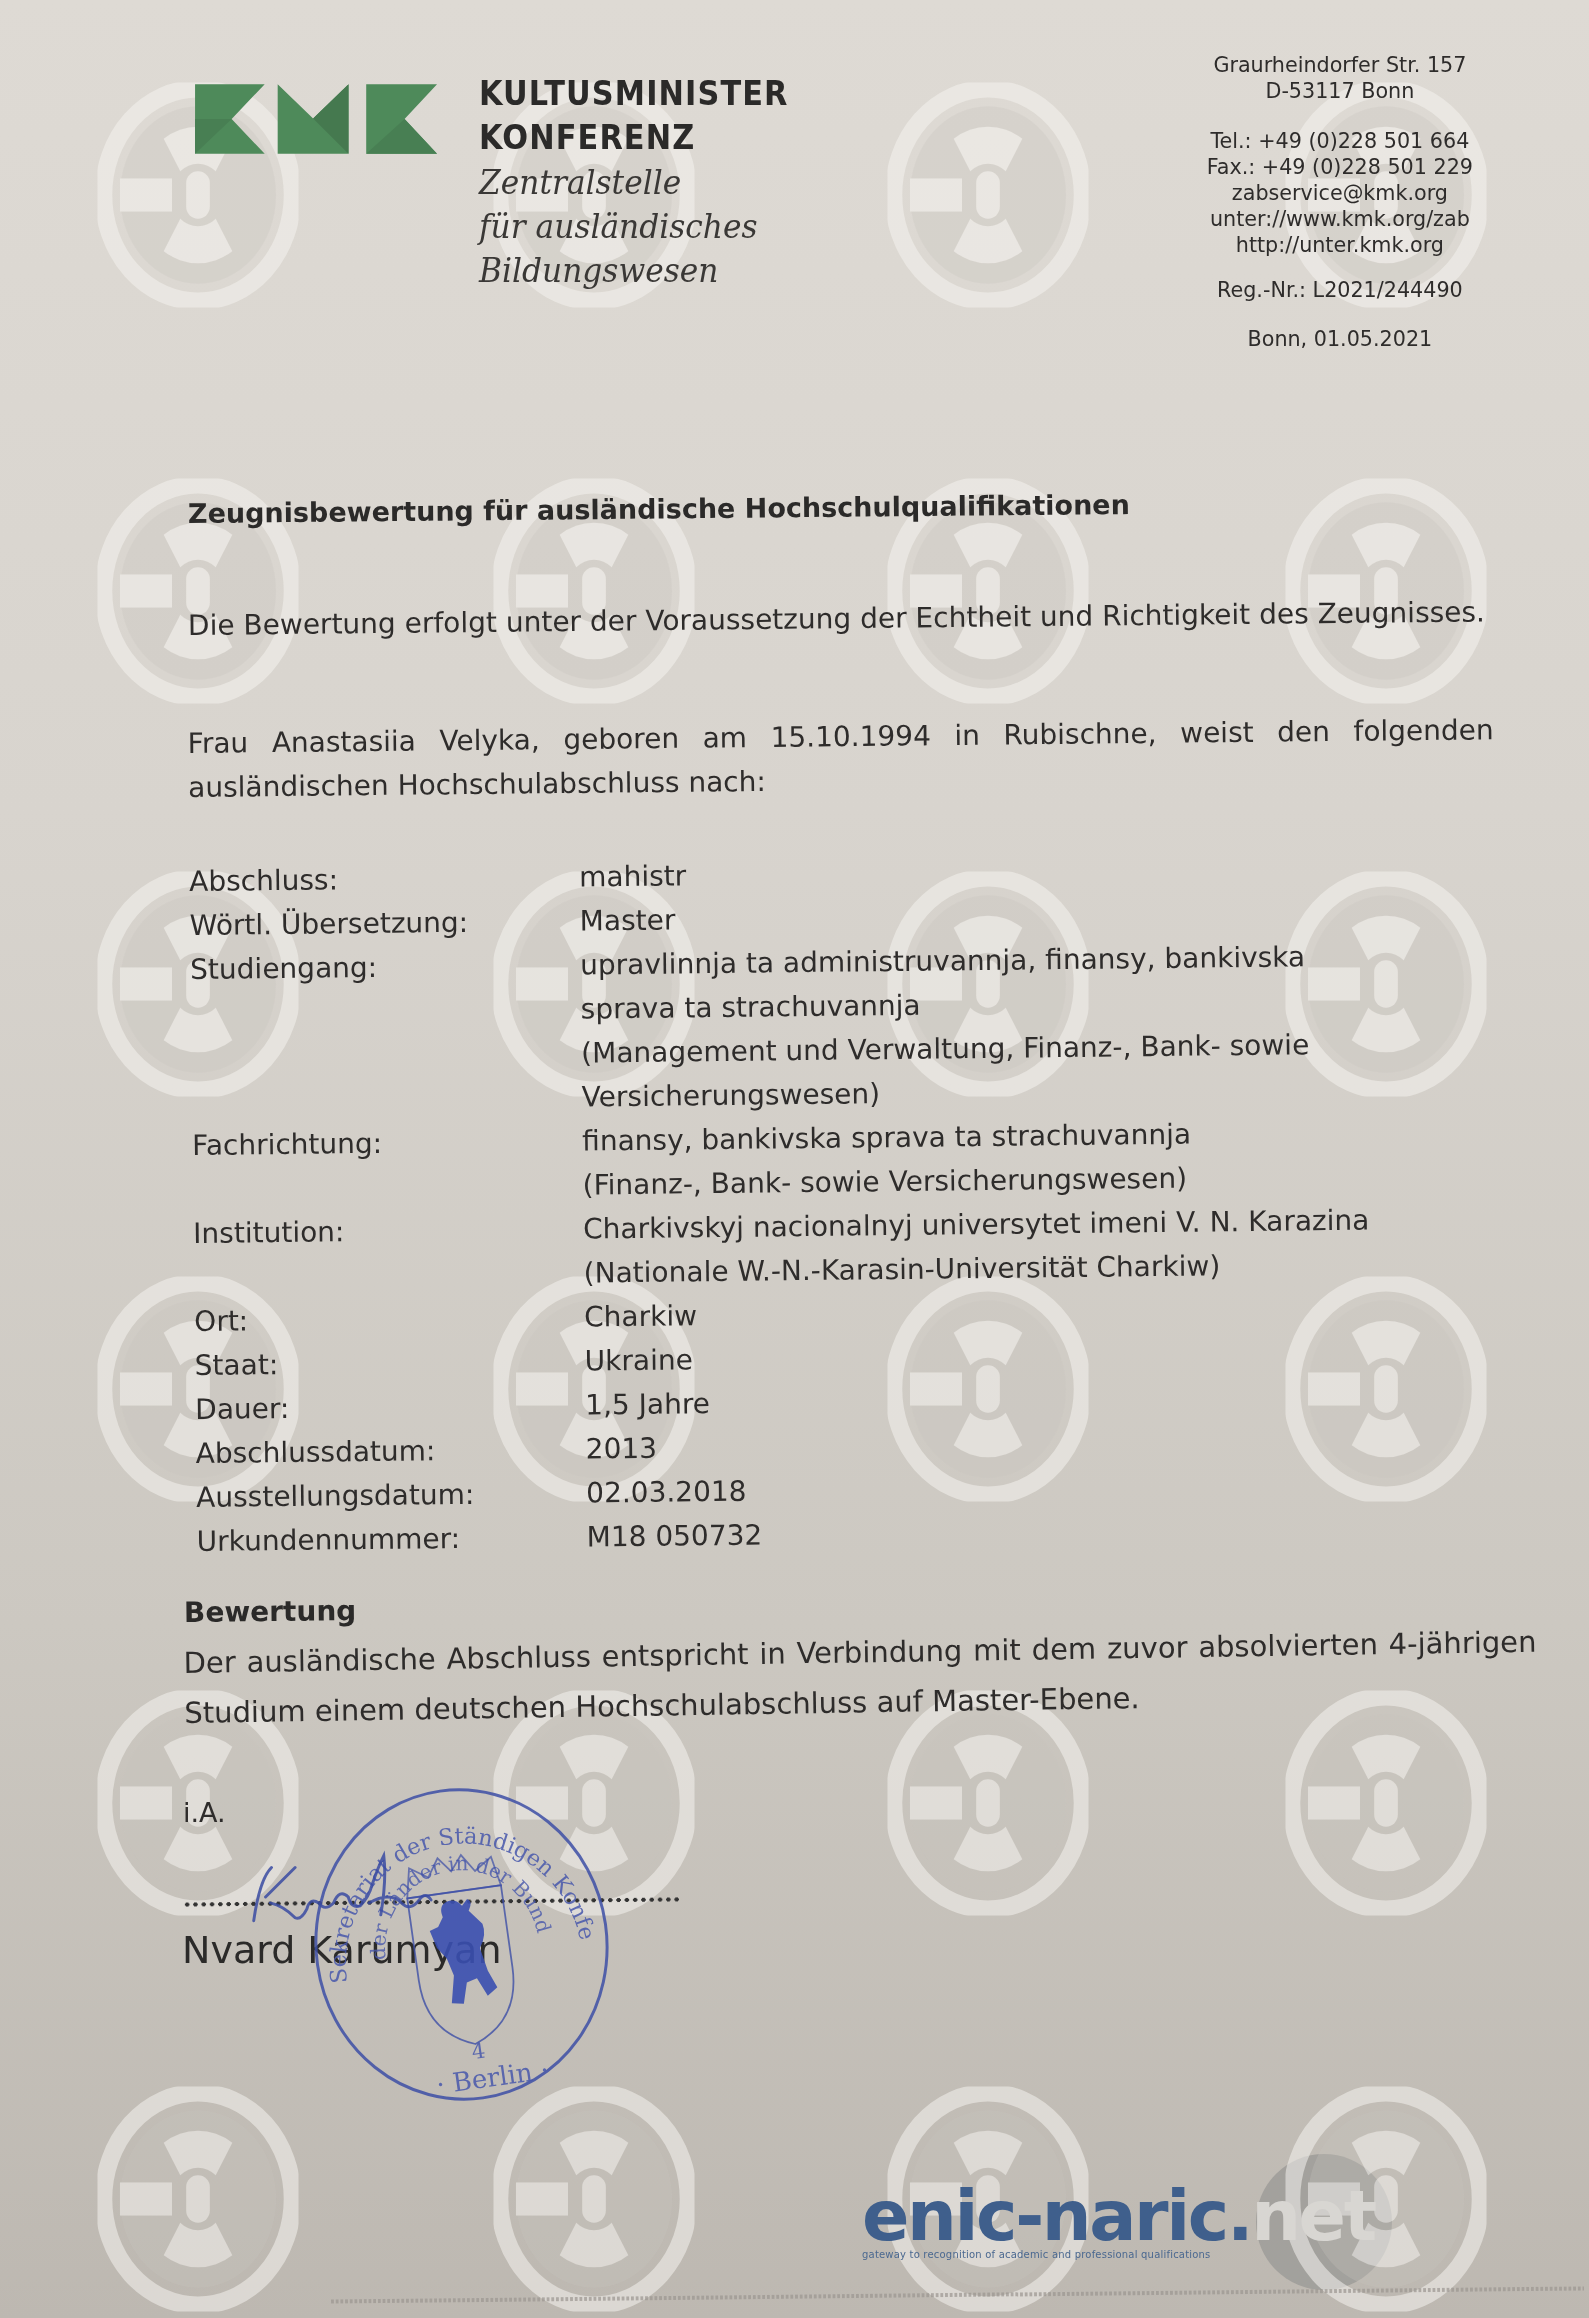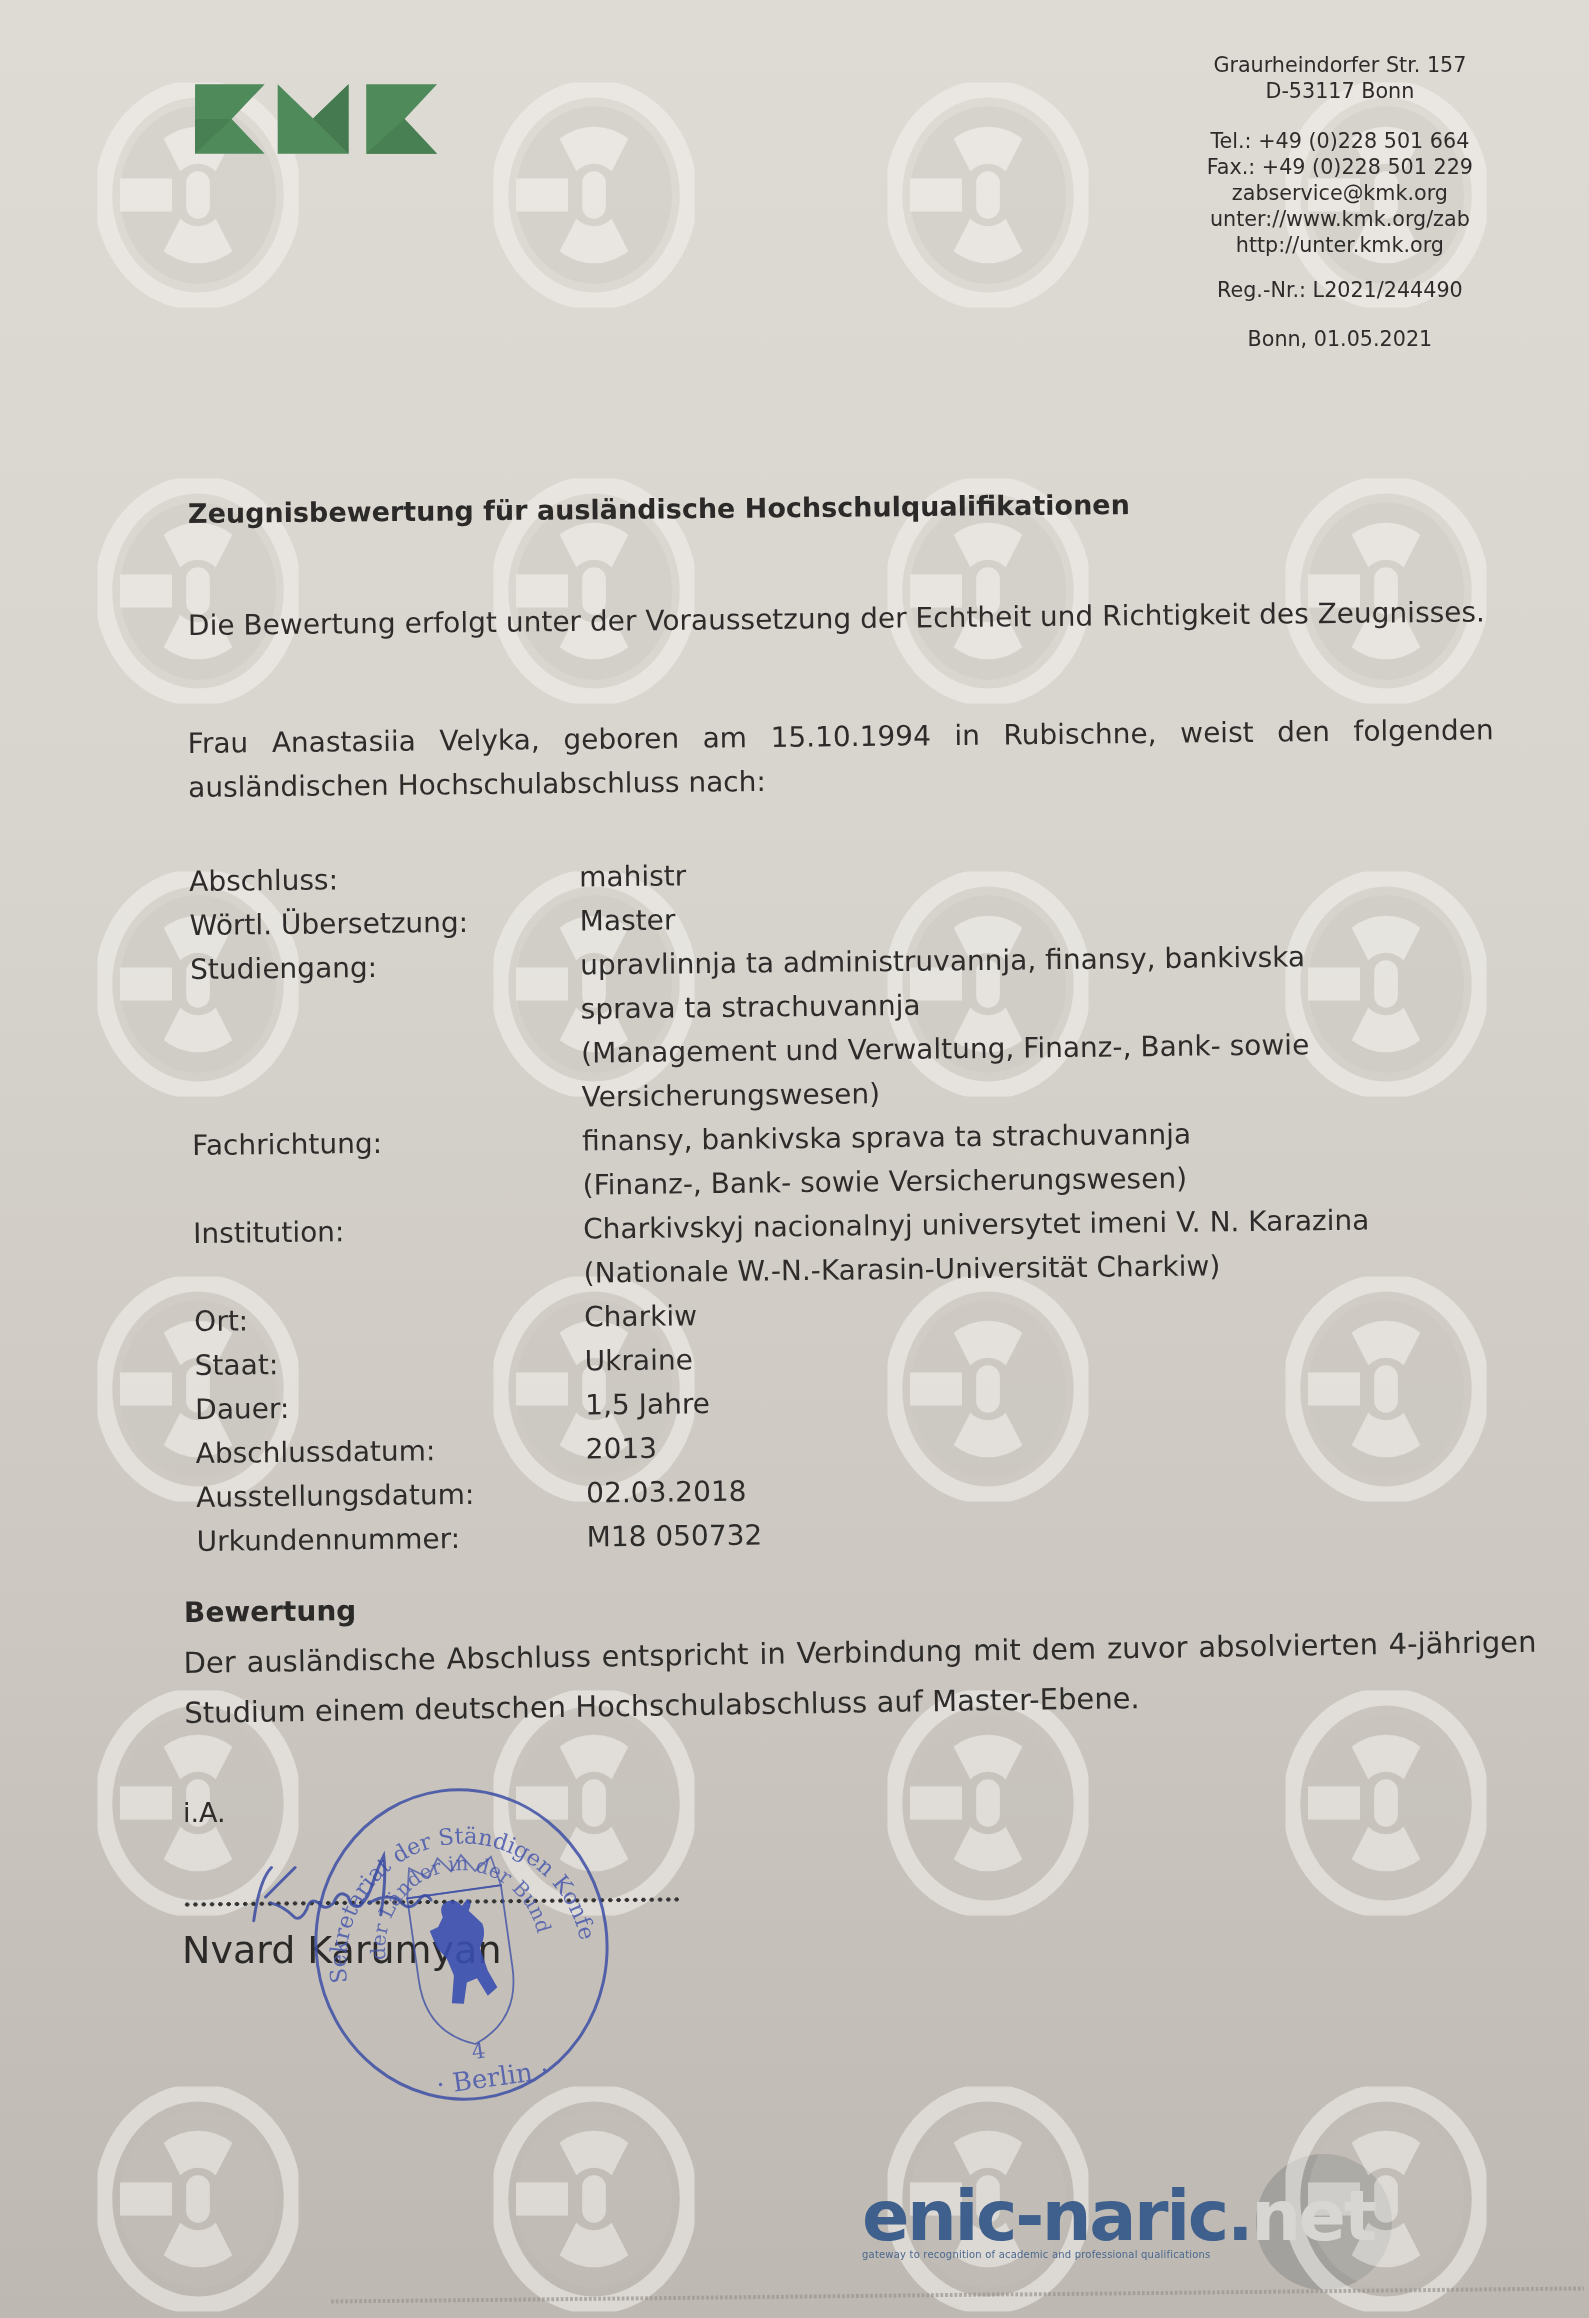--- a/index.html
+++ b/index.html
@@ -368,20 +368,27 @@
         <polygon points="0,2 118,2 62,61 118,120 0,120"></polygon>
         <polygon points="0,61 62,61 0,120" fill="#487f53"></polygon>
 
         <polygon points="140,2 200,60 260,2 260,120 140,120"></polygon>
         <polygon points="200,60 260,2 260,120" fill="#45794f"></polygon>
 
         <polygon points="290,2 410,2 355,61 410,120 290,120"></polygon>
         <polygon points="290,120 355,61 410,120" fill="#487f53"></polygon>
       </g>
     </svg>
+  </div>
+  <div class="org">
+    <div class="l1">KULTUSMINISTER</div>
+    <div class="l2">KONFERENZ</div>
+    <div class="it">Zentralstelle</div>
+    <div class="it">für ausländisches</div>
+    <div class="it">Bildungswesen</div>
   </div>
 
   <div class="addr">
     <div>Graurheindorfer Str. 157</div>
     <div>D-53117 Bonn</div>
     <div class="gap"></div>
     <div>Tel.: +49 (0)228 501 664</div>
     <div>Fax.: +49 (0)228 501 229</div>
     <div>zabservice@kmk.org</div>
     <div>unter://www.kmk.org/zab</div>

